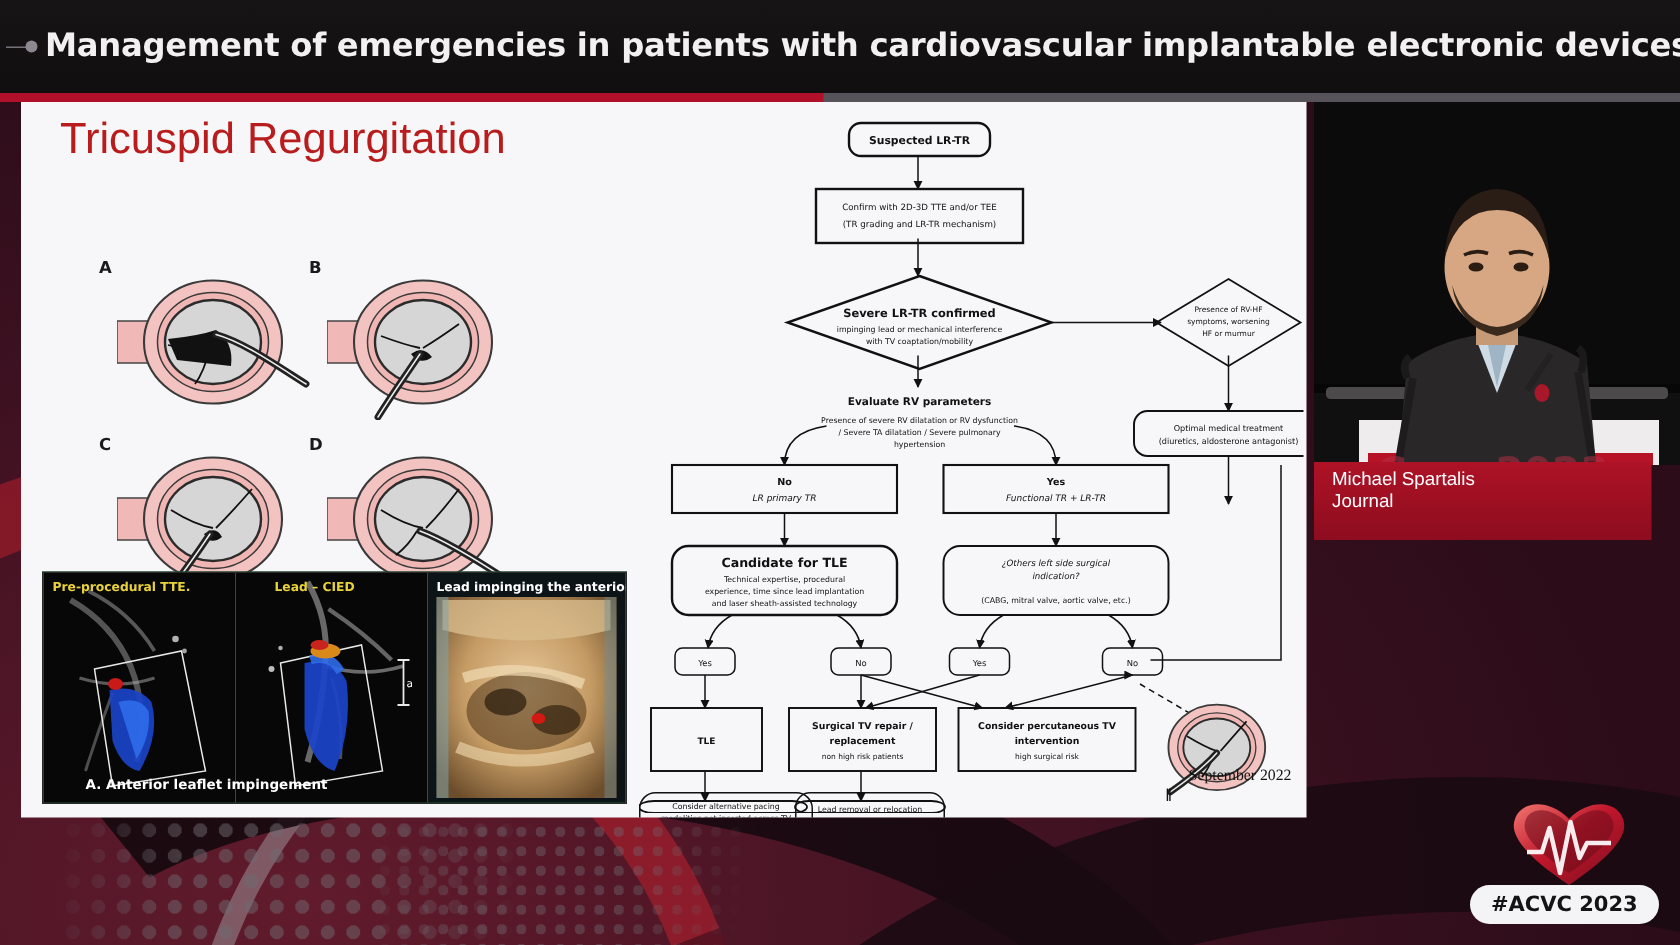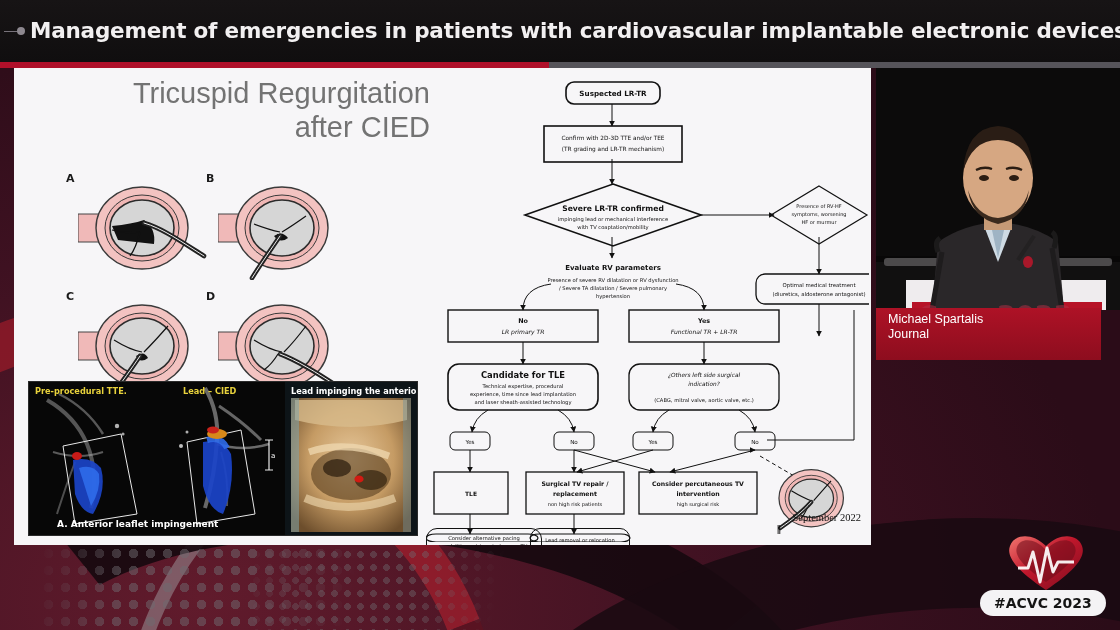--- a/index.html
+++ b/index.html
@@ -46,22 +46,22 @@
 
   
   #progress-track { position:absolute; left:0; top:62px; width:1120px; height:6px;
       background:#56545a; z-index:21; }
   #progress-fill { position:absolute; left:0; top:0; height:6px; background:#b0102a; }
 
   
   #slide { position:absolute; left:14px; top:68px; width:857px; height:477px;
       background:#f7f6f8; z-index:15; overflow:hidden; }
 
-  #slide-heading { position:absolute; left:26px; top:8px; width:390px; text-align:right;
-      color:#737373; font-size:29px; line-height:34px; font-family:"Liberation Sans", sans-serif;}
+  #slide-heading { position:absolute; left:26px; top:8px; width:390px; text-align:left;
+      color:#b91c1c; font-size:29px; line-height:34px; font-family:"Liberation Sans", sans-serif;}
 
   
   .valve { position:absolute; }
   .valve .lbl { position:absolute; left:0; top:0; font-size:11px; font-weight:bold; color:#1a1a1a;
       font-family:"DejaVu Sans", sans-serif;}
   .valve svg { position:absolute; left:12px; top:8px; }
 
   
   #echo-strip { position:absolute; left:14px; top:313px; width:390px; height:155px;
       background:#15803d; border:1px solid #2a2a2a; overflow:hidden; }
@@ -121,21 +121,20 @@
 </div>
 
 <div id="progress-track" style="background: rgb(86, 84, 90);">
   <div id="progress-fill" style="width: 49%; background: rgb(176, 16, 42);"></div>
 </div>
 
 <div id="slide">
 
   <div id="slide-heading">
     <div>Tricuspid Regurgitation</div>
-    <div>after CIED</div>
   </div>
 
   <div class="valve" style="left:52px;  top:104px; width:140px; height:105px;">
     <span class="lbl">A</span>
     <svg width="135" height="100" viewBox="0 0 135 100">
       <path d="M0 34 h22 v28 H0z" fill="#f0b9b8" stroke="#444" stroke-width="1"></path>
       <ellipse cx="64" cy="48" rx="46" ry="41" fill="#f3c3c1" stroke="#3a3a3a" stroke-width="1.4"></ellipse>
       <ellipse cx="64" cy="48" rx="37" ry="33" fill="#efb6b4" stroke="#3a3a3a" stroke-width="1"></ellipse>
       <ellipse cx="64" cy="48" rx="32" ry="28" fill="#d6d6d6" stroke="#2b2b2b" stroke-width="1.6"></ellipse>
       <path d="M34 46 Q54 44 66 40 Q78 48 76 64 Q58 62 40 60 Z" fill="#111"></path>

